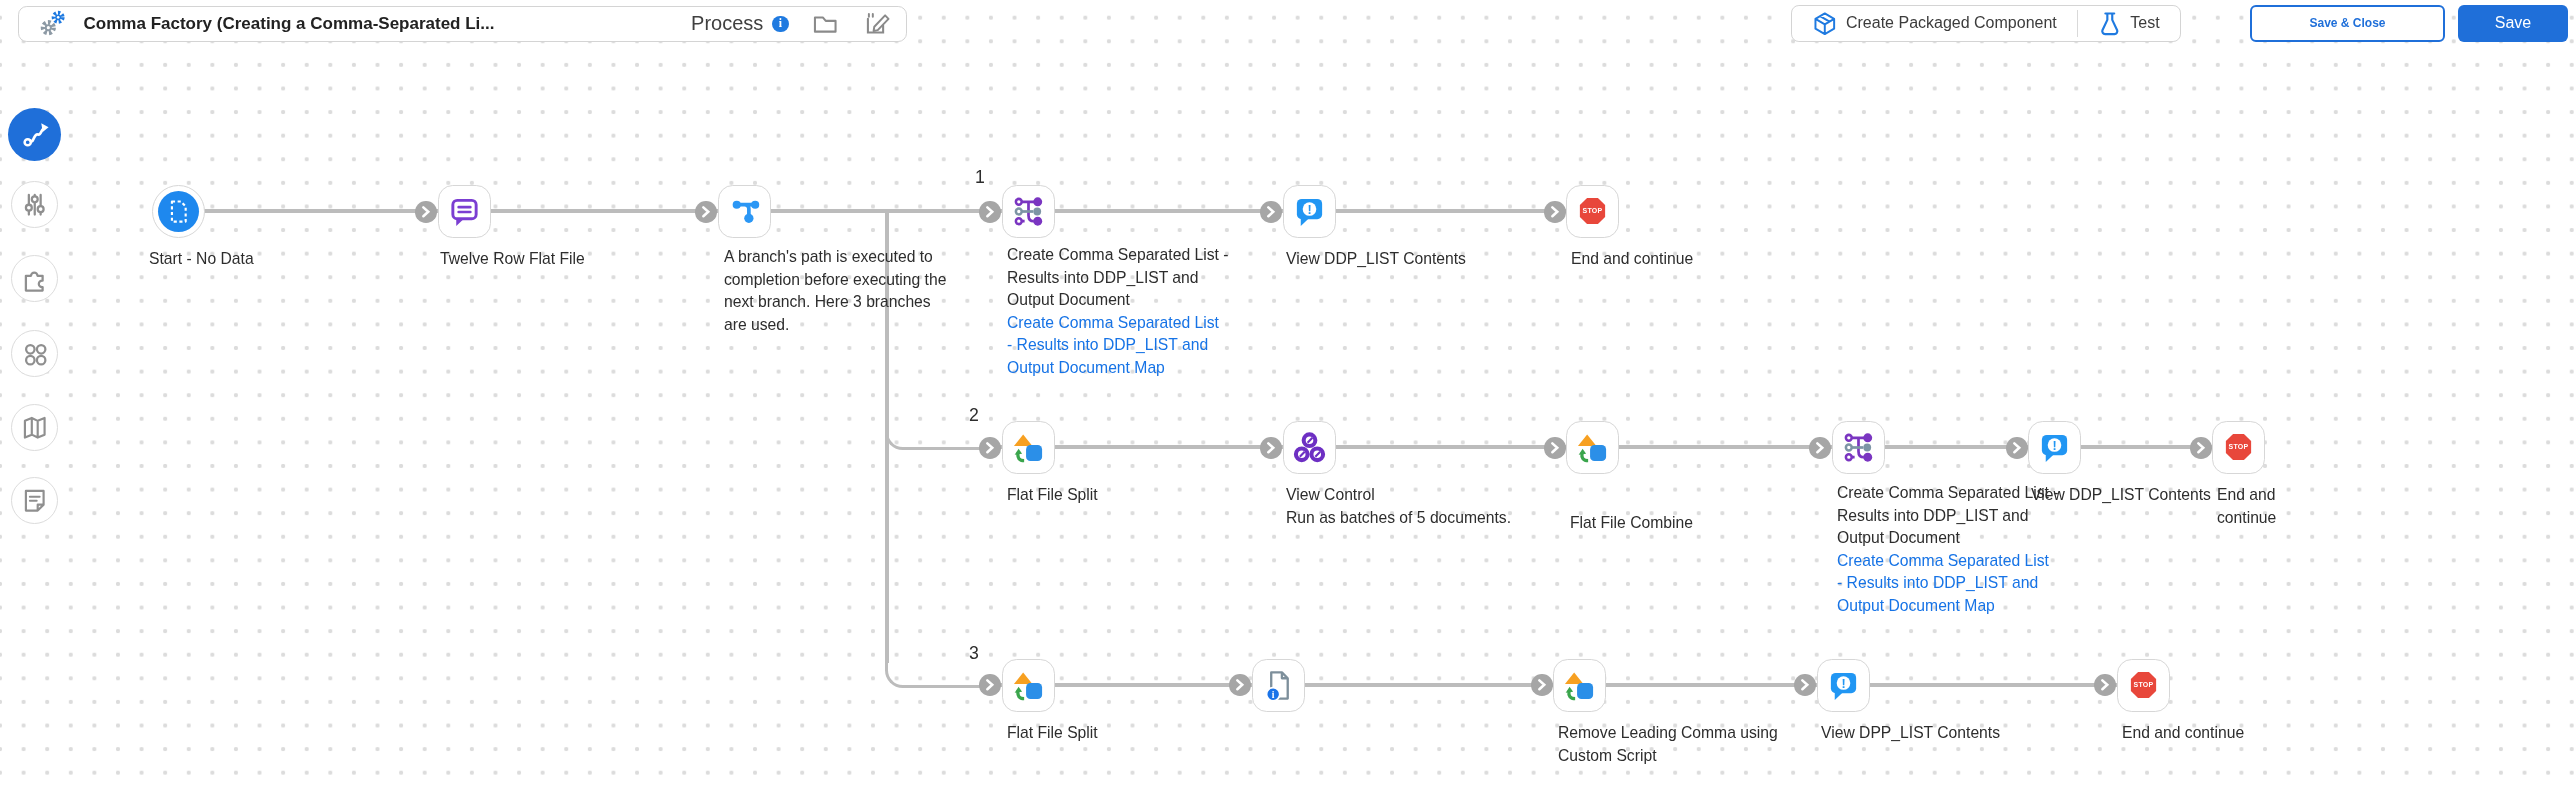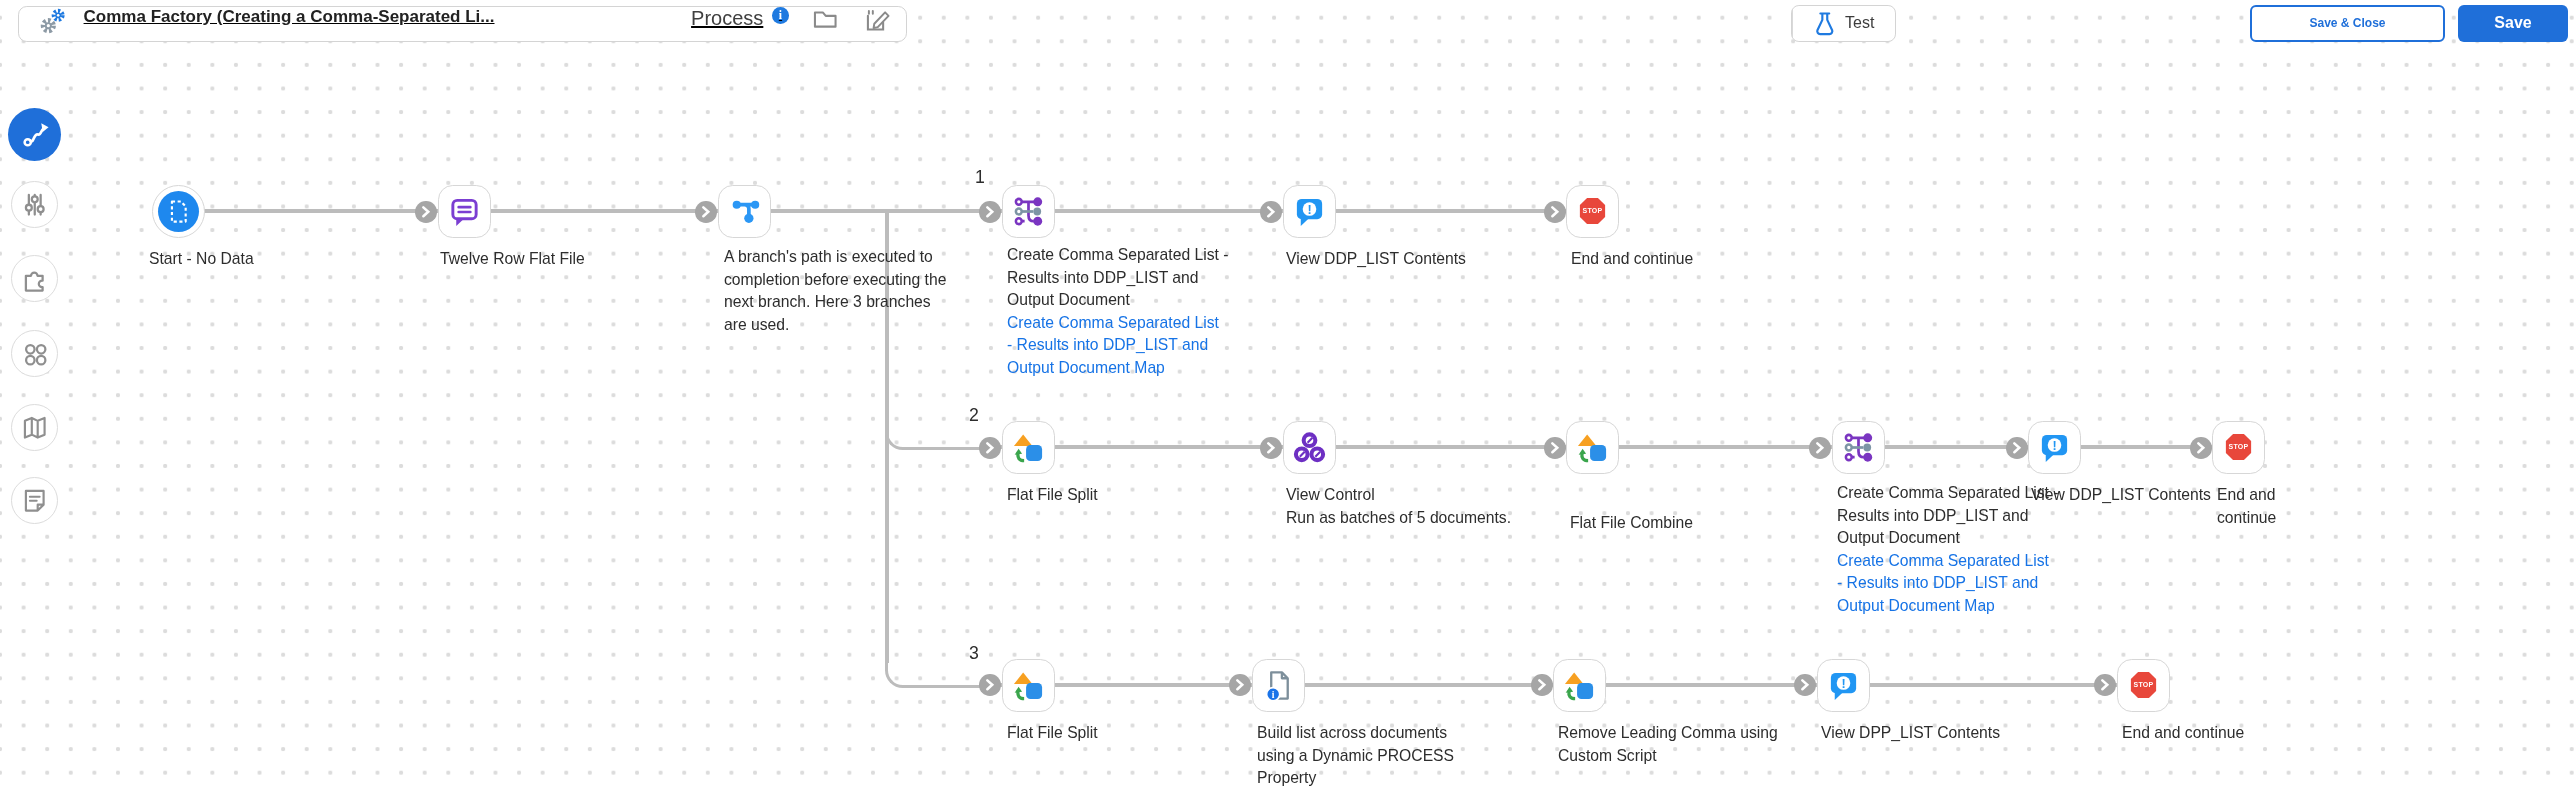--- a/index.html
+++ b/index.html
@@ -5,39 +5,39 @@
   * { margin:0; padding:0; box-sizing:border-box; }
   html,body { width:2576px; height:790px; overflow:hidden; background:#fff;
     font-family:"Liberation Sans", sans-serif; }
   .stage { position:relative; width:2576px; height:790px;
     background-image: radial-gradient(circle, #dcdcdc 2px, transparent 2.2px);
     background-size: 23.6px 23.6px; background-position: 11.8px 5.9px; }
 
   
   .titlebox { position:absolute; left:17.7px; top:5.9px; width:889px; height:36px;
     background:#fff; border:1px solid #d4d4d4; border-radius:8.8px; z-index:10;
-    display:flex; padding:0 15.7px 0 19.7px;text-decoration:underline; }
+    display:flex; align-items:center; padding:0 15.7px 0 19.7px; }
   .titlebox .gears { display:flex; margin-right:15.7px; }
   .proc-title { font-size:17px; font-weight:bold; color:#222; white-space:nowrap; }
   .proc-type { margin-left:auto; font-size:20px; color:#404040; }
   .info-dot { width:16.7px; height:16.7px; border-radius:50%; background:#1f7ae0; color:#fff;
     font-size:11.8px; font-weight:bold; display:flex; align-items:center; justify-content:center;
     margin-left:8.8px; font-family:"Liberation Serif", serif; }
   .hicon { margin-left:23.6px; display:flex; cursor:pointer; }
 
   .btn-group { position:absolute; left:1791px; top:4.9px; height:37px; background:#fff;
     border:1px solid #d4d4d4; border-radius:7.9px; display:flex; align-items:stretch; z-index:10; }
   .btn-group .seg { display:flex; align-items:center; gap:9.8px; padding:0 20.6px;
     font-size:16px; color:#3c3c3c; cursor:pointer; white-space:nowrap; }
   .btn-group .vdiv { width:1px; background:#d9d9d9; margin:3.9px 0; }
   .btn-outline { position:absolute; left:2250px; top:4.9px; width:195px; height:37px; z-index:10;
     background:#fff; border:2px solid #1f6fd9; border-radius:5.9px; color:#1f6fd9;
     font-size:12px; font-weight:bold; display:flex; align-items:center; justify-content:center; cursor:pointer; }
   .btn-solid { position:absolute; left:2458px; top:4.9px; width:110px; height:37px; z-index:10;
-    background:#1f6fd9; border-radius:5.9px; color:#fff; font-size:16px; font-weight:bold;
+    background:#1f6fd9; border-radius:5.9px; color:#fff; font-size:16px; font-weight:normal;
     display:flex; align-items:center; justify-content:center; cursor:pointer; }
 
   
   .side-btn { position:absolute; border-radius:50%; background:#fff; border:1.5px solid #dcdcdc;
     width:47px; height:47px; display:flex; align-items:center; justify-content:center; z-index:10; cursor:pointer; }
   .side-btn.active { width:53px; height:53px; background:#1f6fd9; border:none; }
 
   
   .line { position:absolute; height:3.9px; background:#bcbcbc; z-index:1; border-radius:2px; }
   .vline { position:absolute; width:3.9px; background:#bcbcbc; z-index:1; }
@@ -81,20 +81,26 @@
     <span class="hicon">
       <svg width="27.5" height="27.5" viewBox="0 0 28 28">
         <path d="M6 4 V6.8 M10 4 V6.8" stroke="#8a8a8a" stroke-width="2" stroke-linecap="round"></path>
         <path d="M5 9 V23 H20.5 V15.5" fill="none" stroke="#8a8a8a" stroke-width="2.1" stroke-linecap="round"></path>
         <path d="M11.5 17 L22.5 5.5 L26 9 L15 20.5 L10.8 21.4 Z" fill="#fff" stroke="#8a8a8a" stroke-width="2" stroke-linejoin="round"></path>
       </svg>
     </span>
   </div>
 
   <div class="btn-group">
+    <div class="seg">
+      <svg width="23.6" height="25.6" viewBox="0 0 24 26">
+        <path d="M12 2.5 L21.5 8 V18 L12 23.5 L2.5 18 V8 Z M2.5 8 L12 13.5 L21.5 8 M12 13.5 V23.5 M7.2 5.2 L16.8 10.8" fill="none" stroke="#1f7ae0" stroke-width="2" stroke-linejoin="round"></path>
+      </svg>
+      <span>Create Packaged Component</span>
+    </div>
     <div class="vdiv"></div>
     <div class="seg">
       <svg width="21.6" height="25.6" viewBox="0 0 22 26">
         <path d="M6.5 2.5 H15.5 M8.5 2.5 V9 L3.5 19.5 A3 3 0 0 0 6.2 23.5 H15.8 A3 3 0 0 0 18.5 19.5 L13.5 9 V2.5" fill="none" stroke="#1f7ae0" stroke-width="2.2" stroke-linecap="round" stroke-linejoin="round"></path>
       </svg>
       <span>Test</span>
     </div>
   </div>
   <div class="btn-outline">Save &amp; Close</div>
   <div class="btn-solid">Save</div>
@@ -411,25 +417,20 @@
     <div class="link">- Results into DDP_LIST and</div>
     <div class="link">Output Document Map</div>
   </div>
   <div class="lbl" style="left:2031px; top:484px;">View DDP_LIST Contents</div>
   <div class="lbl" style="left:2217px; top:484px;">
     <div>End and</div>
     <div>continue</div>
   </div>
 
   <div class="lbl" style="left:1007px; top:722px;">Flat File Split</div>
-  <div class="lbl" style="left:1257px; top:722px;">
-    <div>Build list across documents</div>
-    <div>using a Dynamic PROCESS</div>
-    <div>Property</div>
-  </div>
   <div class="lbl" style="left:1558px; top:722px;">
     <div>Remove Leading Comma using</div>
     <div>Custom Script</div>
   </div>
   <div class="lbl" style="left:1821px; top:722px;">View DPP_LIST Contents</div>
   <div class="lbl" style="left:2122px; top:722px;">End and continue</div>
 
 </div>
 
 

